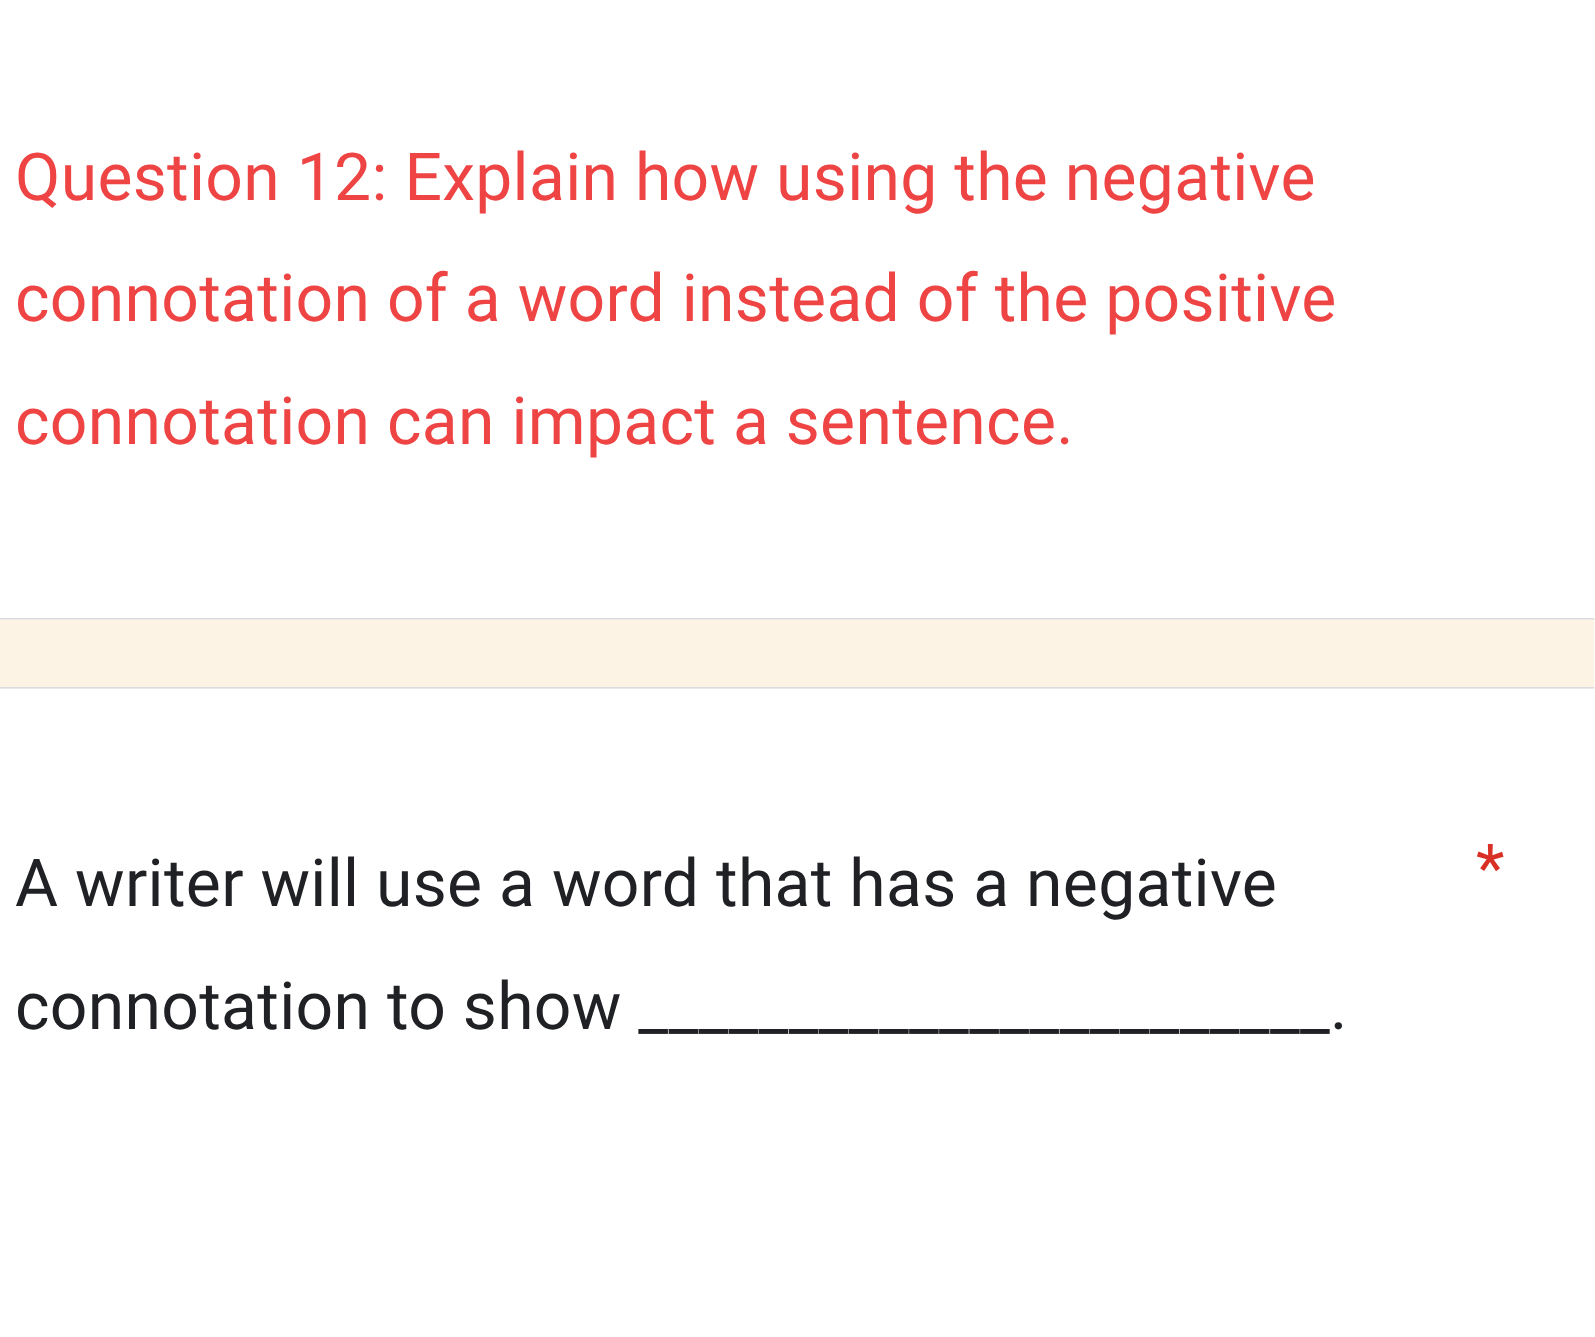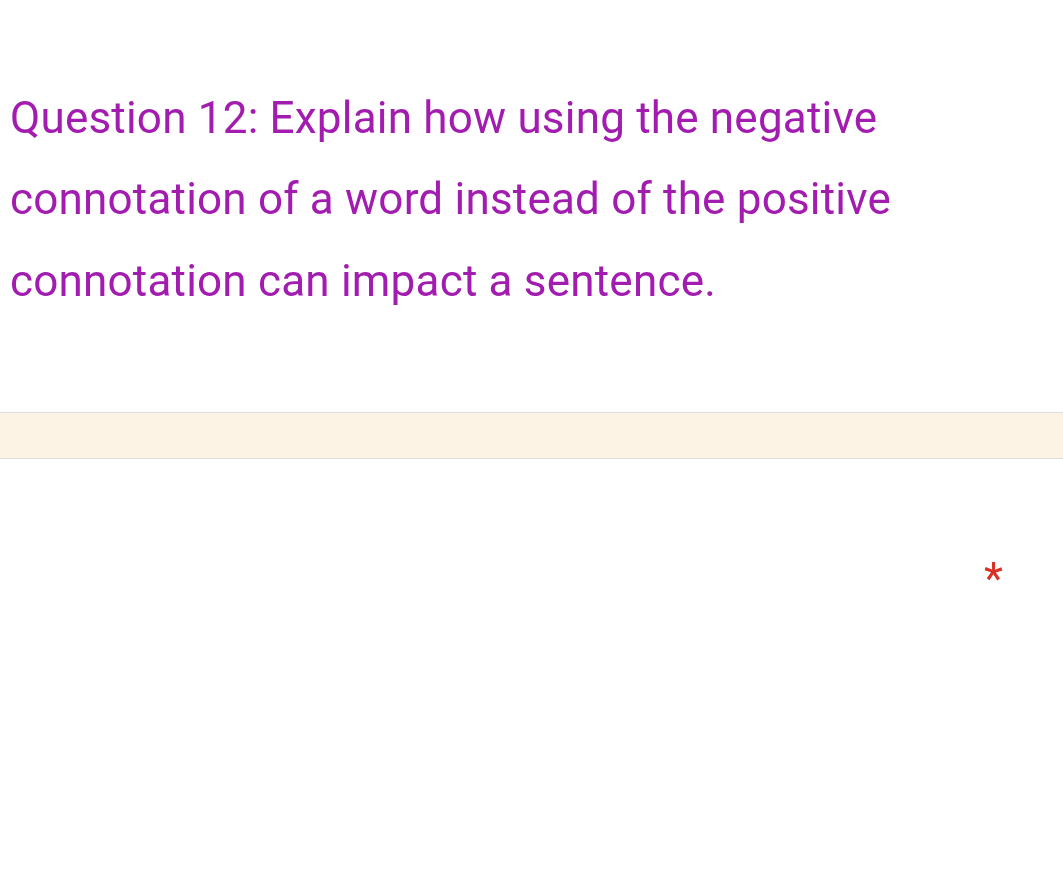--- a/index.html
+++ b/index.html
@@ -14,21 +14,21 @@
     width: 1063px;
     height: 891px;
     overflow: hidden;
   }
   .question-section {
     padding: 78px 10px 90px 10px;
   }
   .question-text {
     font-size: 44px;
     line-height: 1.85;
-    color: #a21caf;
+    color: #ef4444;
     font-weight: 400;
     letter-spacing: 0.2px;
   }
   .divider-band {
     height: 47px;
     background: #fdf3e5;
     border-top: 1px solid #dadce0;
     border-bottom: 1px solid #dadce0;
     width: 100%;
   }
@@ -57,13 +57,14 @@
 <body>
 
 <div class="question-section">
   <div class="question-text">Question 12: Explain how using the negative connotation of a word instead of the positive connotation can impact a sentence.</div>
 </div>
 
 <div class="divider-band"></div>
 
 <div class="prompt-section">
   <span class="required-asterisk">*</span>
+  <div class="prompt-text">A writer will use a word that has a negative connotation to show _______________________.</div>
 </div>
 
 </body></html>

